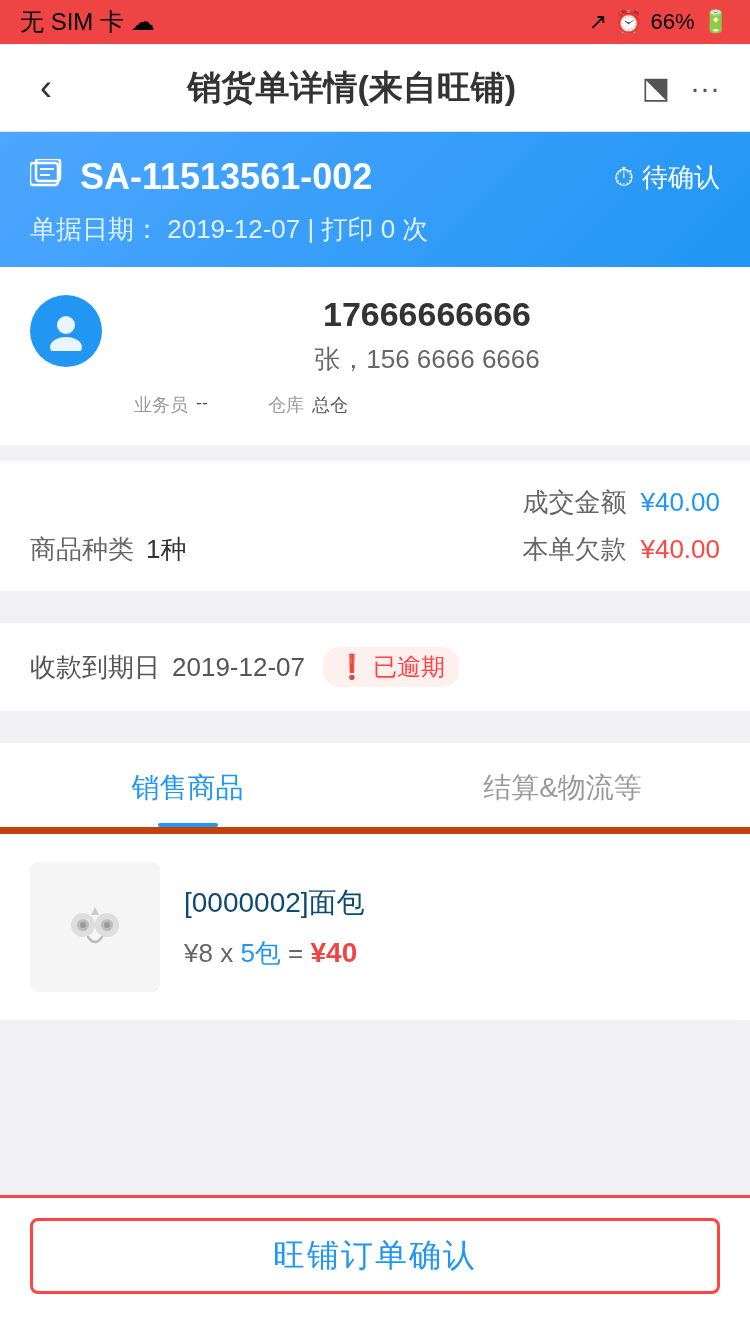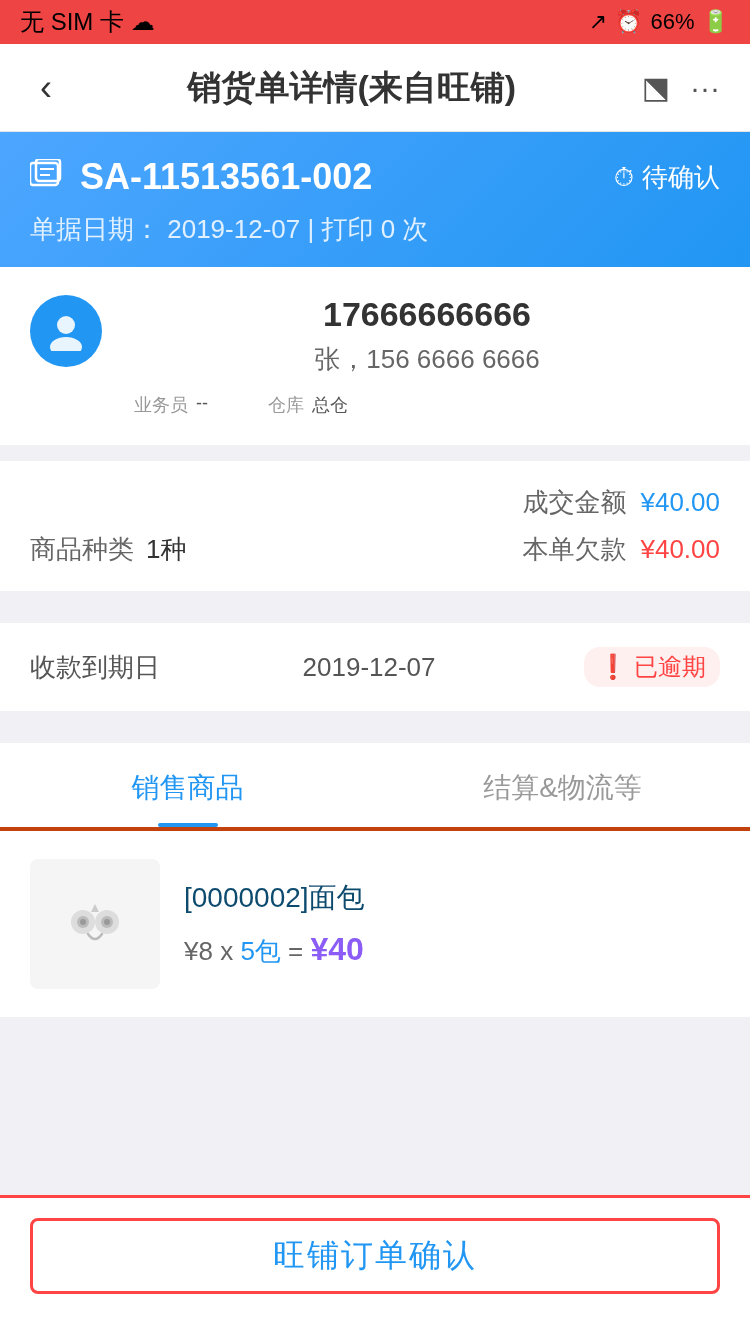--- a/index.html
+++ b/index.html
@@ -175,39 +175,38 @@
     
     .due-section {
       background: #fff;
       padding: 24px 30px;
       margin-bottom: 16px;
       display: flex;
       align-items: center;
       gap: 12px;
       font-size: 26px;
       color: #555;
-      justify-content: space-between;
     }
     .overdue-badge {
       display: flex;
       align-items: center;
       gap: 6px;
       background: #fff0f0;
       color: #ff4444;
       padding: 4px 14px;
       border-radius: 16px;
       font-size: 24px;
       margin-left: 6px;
     }
 
     
     .tabs {
       background: #fff;
       display: flex;
-      border-bottom: 4px solid #c2410c;
+      border-bottom: 7px solid #c2410c;
       margin-bottom: 0;
     }
     .tab {
       flex: 1;
       text-align: center;
       padding: 26px 0 20px;
       font-size: 28px;
       cursor: pointer;
       position: relative;
       color: #999;
@@ -250,21 +249,21 @@
       font-size: 28px;
       color: #0c4a6e;
       font-weight: 500;
       margin-bottom: 14px;
     }
     .product-price {
       font-size: 26px;
       color: #666;
     }
     .price-qty { color: #2196f3; }
-    .price-total { color: #8b5cf6; font-weight: 600; font-size: 32px; }
+    .price-total { color: #ef4444; font-weight: 600; font-size: 28px; }
 
     
     .confirm-btn-container {
       position: fixed;
       bottom: 0;
       left: 0;
       width: 750px;
       background: #fff;
       padding: 20px 30px 40px;
       border-top: 3px solid #ff4444;

